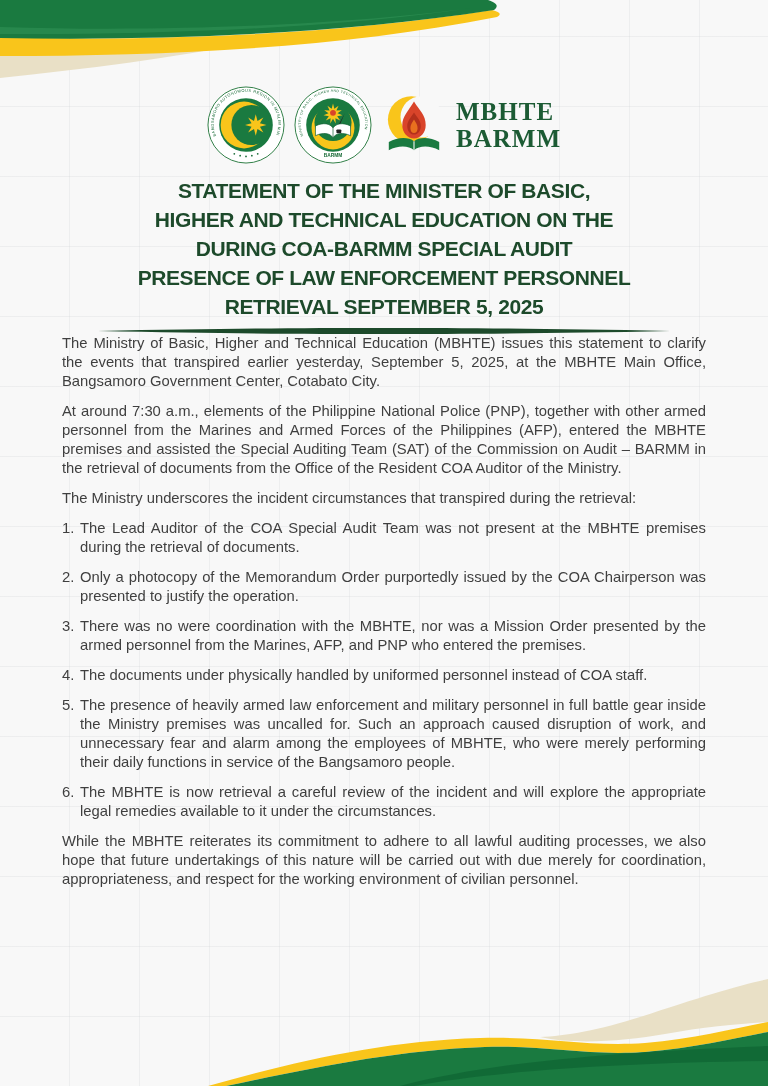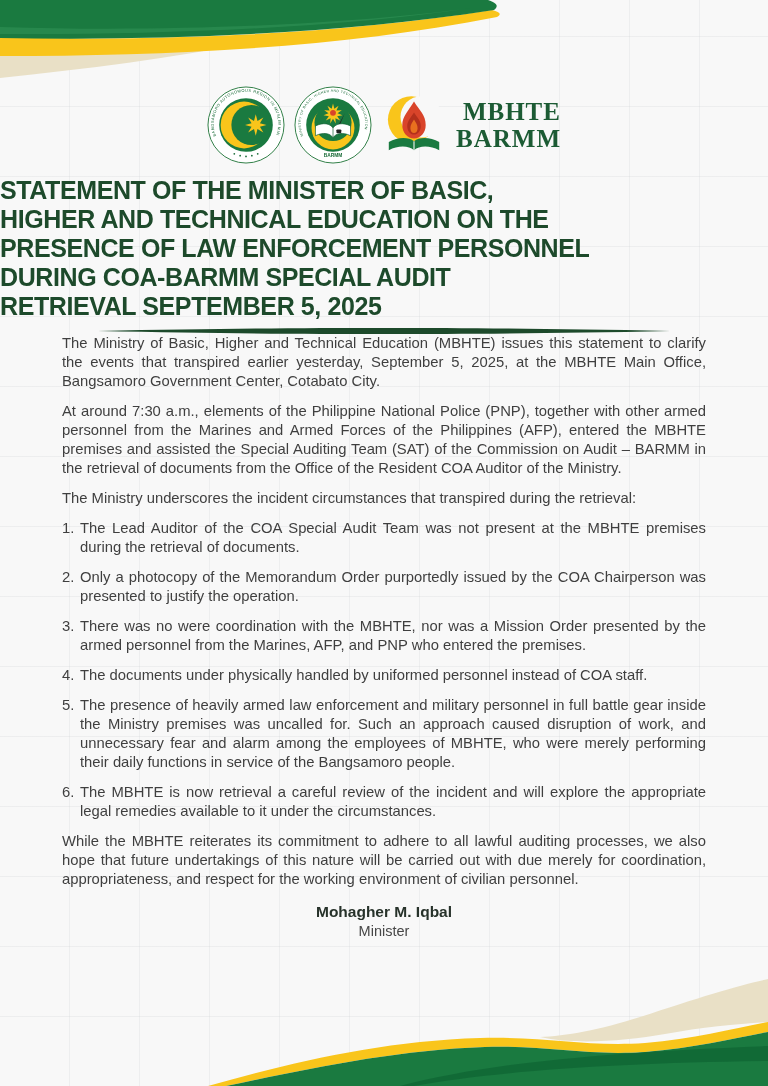--- a/index.html
+++ b/index.html
@@ -28,28 +28,28 @@
     gap: 9px;
     position: relative;
   }
   .wordmark {
     font-family: "Liberation Serif", serif;
     font-weight: 700;
     color: #1c5b34;
     font-size: 25px;
     line-height: 27px;
     letter-spacing: 1px;
-    text-align: right;
   }
 
   .title {
     margin-top: 12px;
+    text-align: center;
     color: #1d4a2b;
     font-weight: 700;
-    font-size: 25px;
+    font-size: 21px;
     line-height: 29px;
     letter-spacing: -0.4px;
   }
   .divider { display:block; margin: 7px auto 0 auto; }
 
   .article {
     padding: 0 62px;
     color: #3f3f3f;
     font-size: 14.8px;
     line-height: 19px;
@@ -141,22 +141,22 @@
 
     <div class="wordmark">
       <div>MBHTE</div>
       <div>BARMM</div>
     </div>
   </div>
 
   <div class="title">
     <div>STATEMENT OF THE MINISTER OF BASIC,</div>
     <div>HIGHER AND TECHNICAL EDUCATION ON THE</div>
+    <div>DURING COA-BARMM SPECIAL AUDIT</div>
     <div>PRESENCE OF LAW ENFORCEMENT PERSONNEL</div>
-    <div>DURING COA-BARMM SPECIAL AUDIT</div>
     <div>RETRIEVAL SEPTEMBER 5, 2025</div>
   </div>
 
   <svg class="divider" width="578" height="6" viewBox="0 0 578 6" aria-hidden="true">
     <path d="M3,3 C 120,0.5 205,0 289,0 C 373,0 458,0.5 575,3 C 458,5.5 373,6 289,6 C 205,6 120,5.5 3,3 Z" fill="#1d4a2b"></path>
   </svg>
 
   <div class="article">
     <p>The Ministry of Basic, Higher and Technical Education (MBHTE) issues this statement to clarify the events that transpired earlier yesterday, September 5, 2025, at the MBHTE Main Office, Bangsamoro Government Center, Cotabato City.</p>
     <p>At around 7:30 a.m., elements of the Philippine National Police (PNP), together with other armed personnel from the Marines and Armed Forces of the Philippines (AFP), entered the MBHTE premises and assisted the Special Auditing Team (SAT) of the Commission on Audit – BARMM in the retrieval of documents from the Office of the Resident COA Auditor of the Ministry.</p>
@@ -183,24 +183,20 @@
       <div class="txt">The presence of heavily armed law enforcement and military personnel in full battle gear inside the Ministry premises was uncalled for. Such an approach caused disruption of work, and unnecessary fear and alarm among the employees of MBHTE, who were merely performing their daily functions in service of the Bangsamoro people.</div>
     </div>
     <div class="item">
       <span class="num">6.</span>
       <div class="txt">The MBHTE is now retrieval a careful review of the incident and will explore the appropriate legal remedies available to it under the circumstances.</div>
     </div>
 
     <p>While the MBHTE reiterates its commitment to adhere to all lawful auditing processes, we also hope that future undertakings of this nature will be carried out with due merely for coordination, appropriateness, and respect for the working environment of civilian personnel.</p>
   </div>
 
-  <div class="signature">
-    <div class="name">Mohagher M. Iqbal</div>
-    <div class="role">Minister</div>
-  </div>
 
   <svg class="wave bottom" height="145" viewBox="0 0 768 145" aria-hidden="true">
     <path d="M768,38 C 740,44 700,56 640,76 C 600,89 565,95 540,96 C 575,104 625,100 665,93 C 703,86 740,83 768,81 Z" fill="#e9e0c6"></path>
     <path d="M208,145 C 290,122 380,100 480,97 C 545,95 585,106 645,102 C 695,98 735,87 768,81 L768,91 C 735,97 695,107 645,111 C 585,115 545,104 485,106 C 395,109 308,128 226,145 Z" fill="#f9c51b"></path>
     <path d="M226,145 C 308,128 395,109 485,106 C 545,104 585,115 645,111 C 695,107 735,97 768,91 L768,145 Z" fill="#1a7a40"></path>
     <path d="M400,145 C 485,123 590,112 768,105 L768,120 C 610,122 490,131 414,145 Z" fill="#116835" opacity="0.9"></path>
   </svg>
 
 </div>
 

